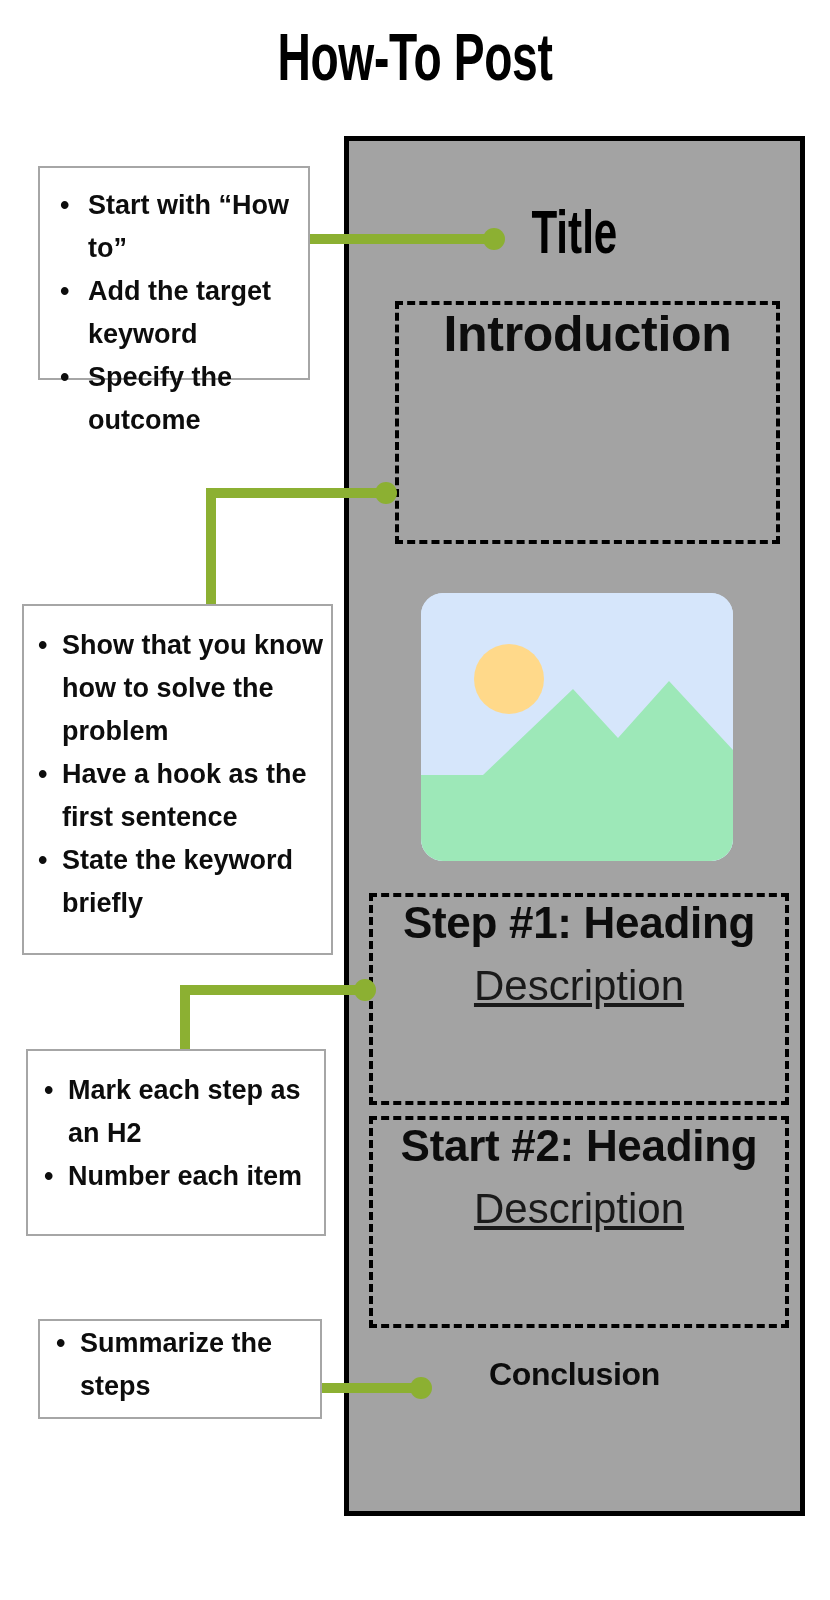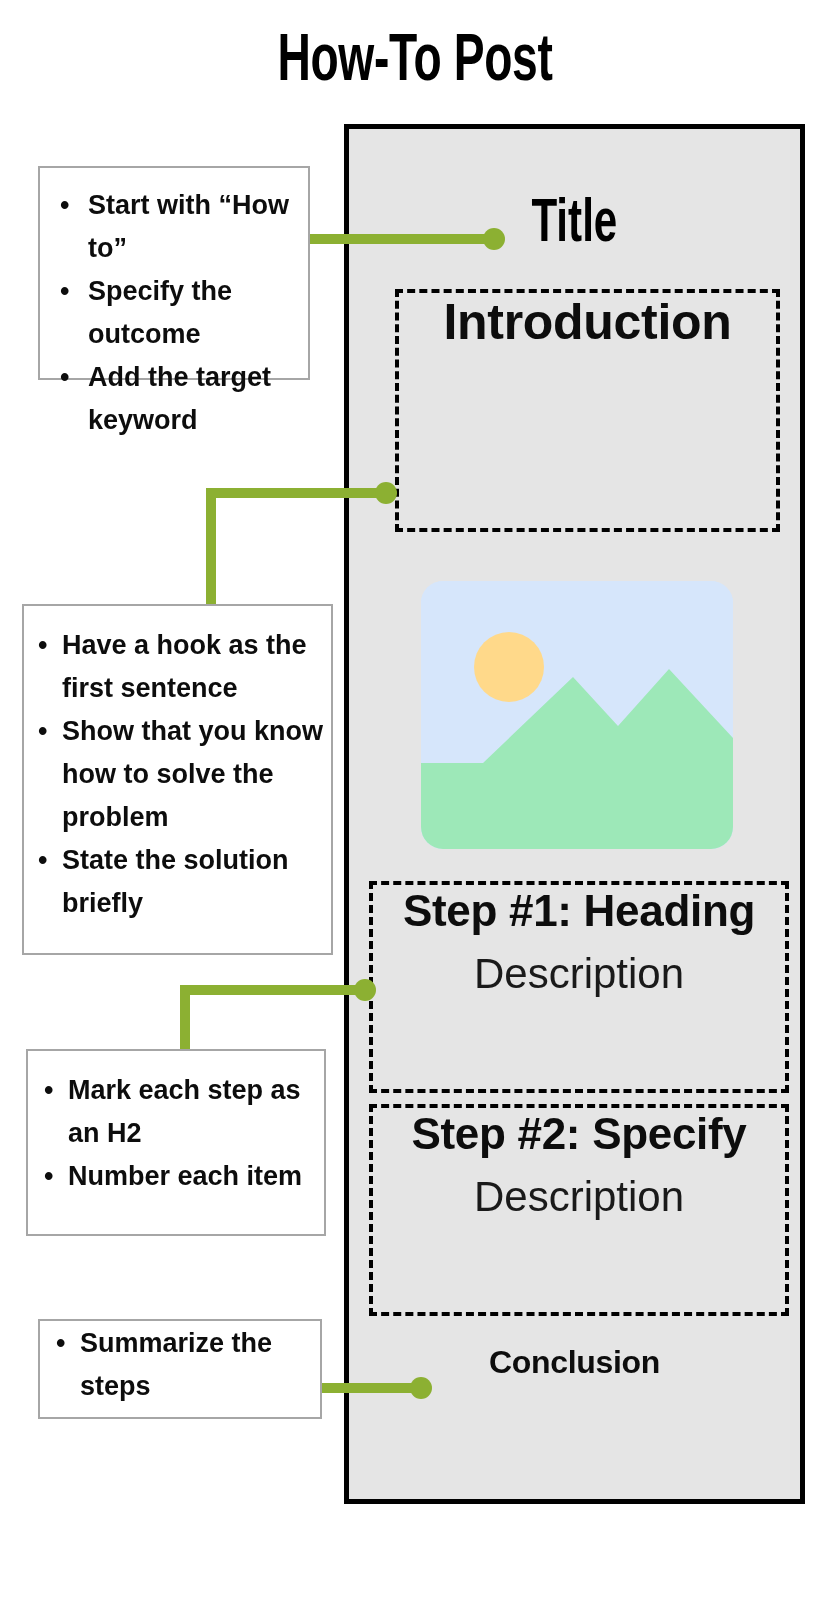--- a/index.html
+++ b/index.html
@@ -33,24 +33,24 @@
     color: #000000;
     transform: scaleX(0.70);
     transform-origin: 415px 50%;
     white-space: nowrap;
   }
 
   
   .panel {
     position: absolute;
     left: 344px;
-    top: 124px;
+    top: 136px;
     width: 461px;
     height: 1380px;
-    background: #e5e5e5;
+    background: #a3a3a3;
     border: 5px solid #000000;
     box-sizing: border-box;
   }
 
   .panel-title {
     position: absolute;
     left: 0;
     top: 57px;
     width: 451px;
     text-align: center;
@@ -107,20 +107,21 @@
     line-height: 58px;
   }
   .block-desc {
     font-family: "Liberation Sans", sans-serif;
     font-weight: 400;
     font-size: 42px;
     line-height: 50px;
     color: #1a1a1a;
     text-align: center;
     margin-top: 12px;
+    text-decoration: underline;
   }
 
   .panel-conclusion {
     position: absolute;
     left: 0;
     top: 1205px;
     width: 451px;
     text-align: center;
     font-family: "Liberation Sans", sans-serif;
     font-weight: 700;
@@ -300,40 +301,40 @@
         <path d="M0 182 L62 182 L152 96 L197 145 L248 88 L312 157 L312 268 L0 268 Z" fill="#9de8b8"></path>
       </svg>
     </div>
 
     <div class="dashed-block block-step1">
       <div class="block-heading">Step #1: Heading</div>
       <div class="block-desc">Description</div>
     </div>
 
     <div class="dashed-block block-step2">
-      <div class="block-heading">Step #2: Specify</div>
+      <div class="block-heading">Start #2: Heading</div>
       <div class="block-desc">Description</div>
     </div>
 
     <div class="panel-conclusion">Conclusion</div>
   </div>
 
   <div class="callout callout-1">
     <ul>
       <li>Start with “How to”</li>
+      <li>Add the target keyword</li>
       <li>Specify the outcome</li>
-      <li>Add the target keyword</li>
     </ul>
   </div>
 
   <div class="callout callout-2">
     <ul>
+      <li>Show that you know how to solve the problem</li>
       <li>Have a hook as the first sentence</li>
-      <li>Show that you know how to solve the problem</li>
-      <li>State the solution briefly</li>
+      <li>State the keyword briefly</li>
     </ul>
   </div>
 
   <div class="callout callout-3">
     <ul>
       <li>Mark each step as an H2</li>
       <li>Number each item</li>
     </ul>
   </div>
 

